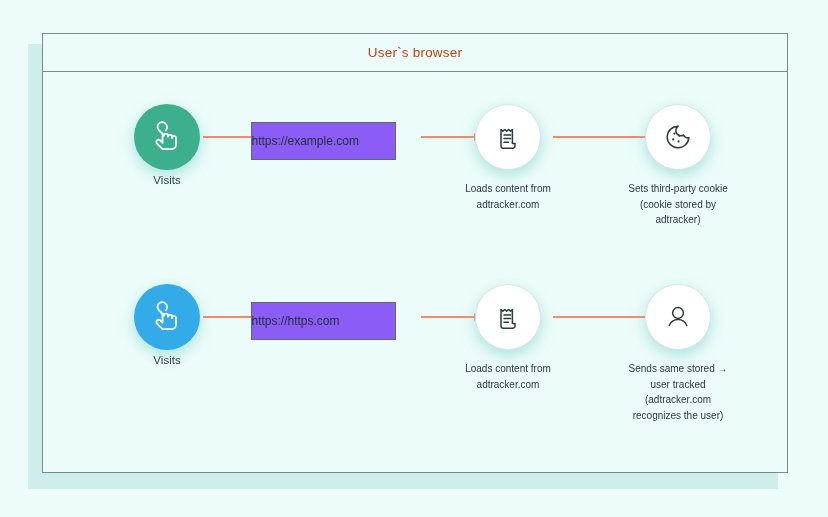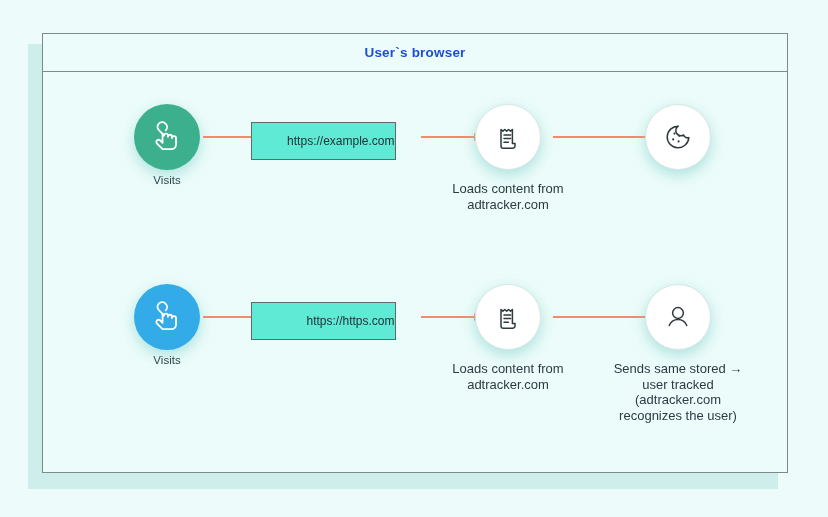--- a/index.html
+++ b/index.html
@@ -40,22 +40,22 @@
   .panel-titlebar {
     height: 38px;
     border-bottom: 1.5px solid #7b8b8a;
     display: flex;
     align-items: center;
     justify-content: center;
   }
 
   .panel-title {
     font-size: 13.5px;
-    font-weight: bold;
-    color: #1d4ed8;
+    font-weight: normal;
+    color: #c2410c;
     letter-spacing: 0.2px;
   }
 
   .panel-body {
     position: relative;
     height: calc(100% - 38px);
   }
 
   
   .flow-row {
@@ -97,42 +97,42 @@
   .circle-white {
     background: #ffffff;
     border: 1.2px solid #d8e6e5;
   }
 
   .circle svg { display: block; }
 
   
   .caption {
     margin-top: 11px;
-    font-size: 13px;
+    font-size: 10px;
     line-height: 15.5px;
     color: #2a3b44;
     text-align: center;
     white-space: pre-line;
   }
 
   .caption-visits {
     margin-top: 4px;
     font-size: 11.5px;
     color: #2a3b44;
   }
 
   
   .url-box {
     width: 145px;
     height: 38px;
-    background: #5eead4;
+    background: #8b5cf6;
     border: 1.3px solid #5d6c6b;
     display: flex;
     align-items: center;
-    justify-content: flex-end;
+    justify-content: flex-start;
     font-size: 12px;
     color: #22323a;
   }
 
   
   .arrow {
     position: absolute;
     height: 12px;
     display: flex;
     align-items: center;
@@ -224,20 +224,23 @@
           <span>
             <svg width="32" height="32" viewBox="0 0 32 32" fill="none" stroke="#2d3b3f" stroke-width="1.5" stroke-linecap="round" stroke-linejoin="round">
               <path d="M16.3 5.2 a10.8 10.8 0 1 0 10.5 11.4 a4.2 4.2 0 0 1 -5.2 -2.6 a4.3 4.3 0 0 1 -5.3 -8.8 z"></path>
               <circle cx="12.4" cy="12.6" r="1.05" fill="#2d3b3f" stroke="none"></circle>
               <circle cx="11.2" cy="18.4" r="1.05" fill="#2d3b3f" stroke="none"></circle>
               <circle cx="16.6" cy="20.4" r="1.05" fill="#2d3b3f" stroke="none"></circle>
               <circle cx="17.2" cy="15.1" r="0.85" fill="#2d3b3f" stroke="none"></circle>
             </svg>
           </span>
         </div>
+        <div class="caption">Sets third-party cookie
+(cookie stored by
+adtracker)</div>
       </div>
 
     </div>
 
     <div class="flow-row row-2">
 
       <div class="node node-visits">
         <div class="circle circle-blue">
           <span>
             <svg width="34" height="34" viewBox="0 0 32 32" fill="none" stroke="#ffffff" stroke-width="1.7" stroke-linecap="round" stroke-linejoin="round">

